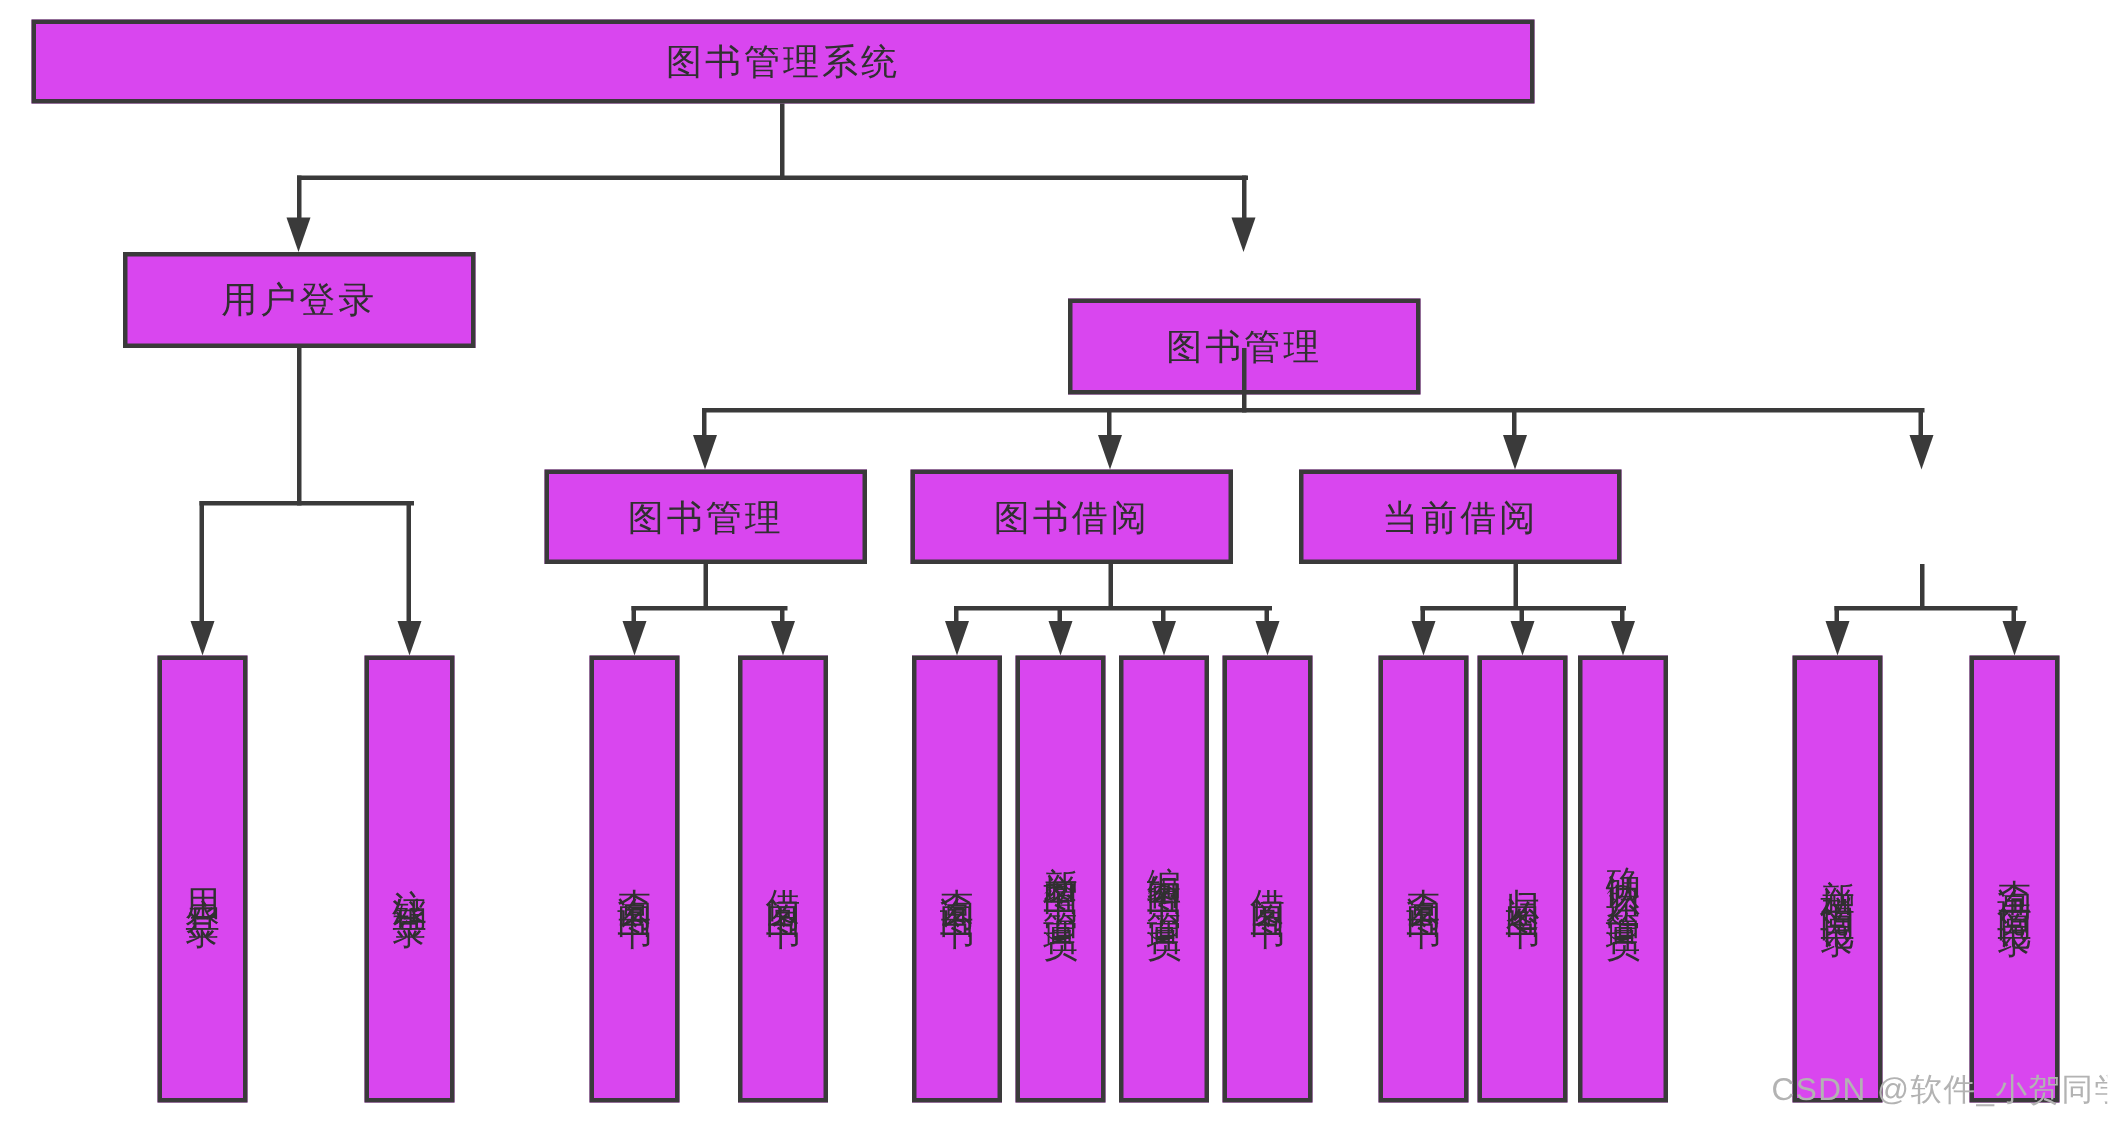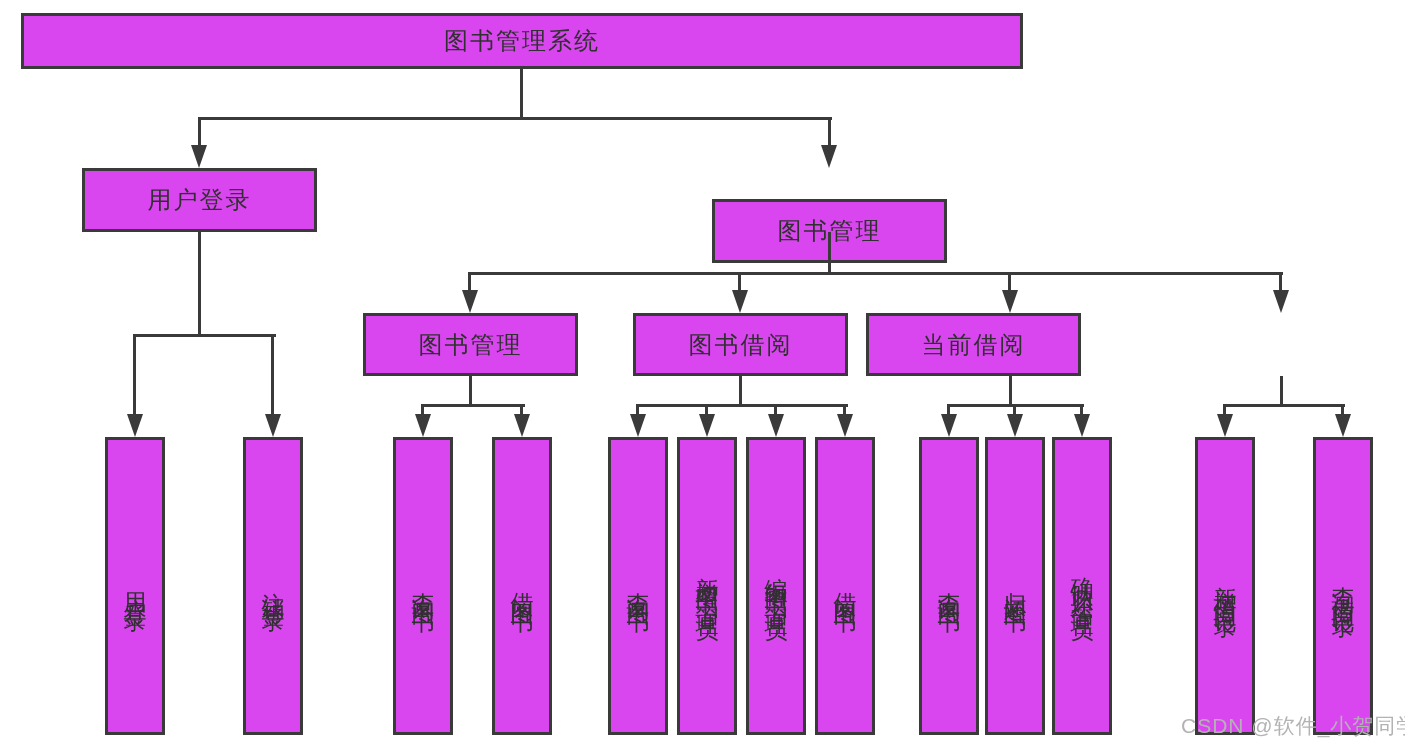--- a/index.html
+++ b/index.html
@@ -35,21 +35,21 @@
 <body>
 
 <div class="canvas">
 
   <div class="box hbox" style="left:21px;top:13px;width:1002px;height:56px;">图书管理系统</div>
 
   <div class="box hbox" style="left:82px;top:168px;width:235px;height:64px;">用户登录</div>
   <div class="box hbox" style="left:712px;top:168px;width:235px;height:64px;margin-top:31px;">图书管理</div>
 
   <div class="box hbox" style="left:363px;top:313px;width:215px;height:63px;">图书管理</div>
-  <div class="box hbox" style="left:633px;top:313px;width:215px;height:63px;">图书借阅</div>
+  <div class="box hbox" style="left:607px;top:313px;width:215px;height:63px;">图书借阅</div>
   <div class="box hbox" style="left:866px;top:313px;width:215px;height:63px;">当前借阅</div>
 
   <div class="box leaf" style="left:105px;">用户登录</div>
   <div class="box leaf" style="left:243px;">注销登录</div>
 
   <div class="box leaf" style="left:393px;">查询图书</div>
   <div class="box leaf" style="left:492px;">借阅图书</div>
 
   <div class="box leaf" style="left:608px;">查询图书</div>
   <div class="box leaf" style="left:677px;">新增图书（管理员）</div>

